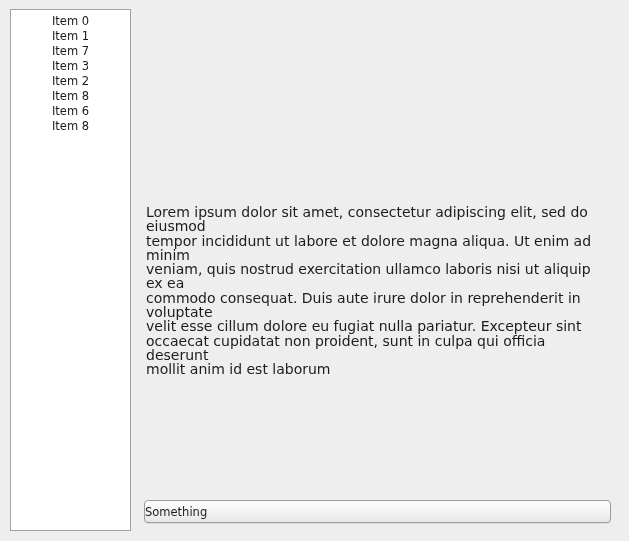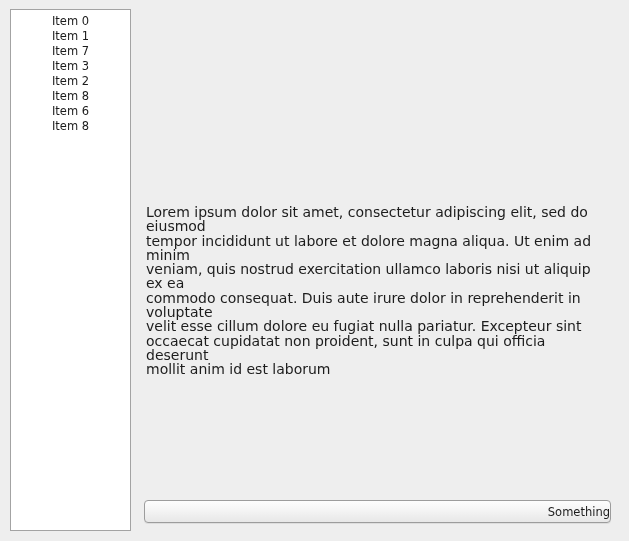--- a/index.html
+++ b/index.html
@@ -52,21 +52,21 @@
     width: 467px;
     height: 23px;
     box-sizing: border-box;
     border: 1px solid #9c9c9c;
     border-radius: 4px;
     background: linear-gradient(to bottom, #fdfdfd 0%, #f4f4f4 45%, #e7e7e7 100%);
     box-shadow: 0 1px 0 rgba(0,0,0,0.07);
     font-family: "DejaVu Sans", "Liberation Sans", sans-serif;
     font-size: 11.5px;
     color: #1c1c1c;
-    text-align: right;
+    text-align: left;
     padding: 0;
     cursor: default;
   }
 </style>
 </head>
 <body>
 
 <div id="app-window">
 
   <div id="listbox">

